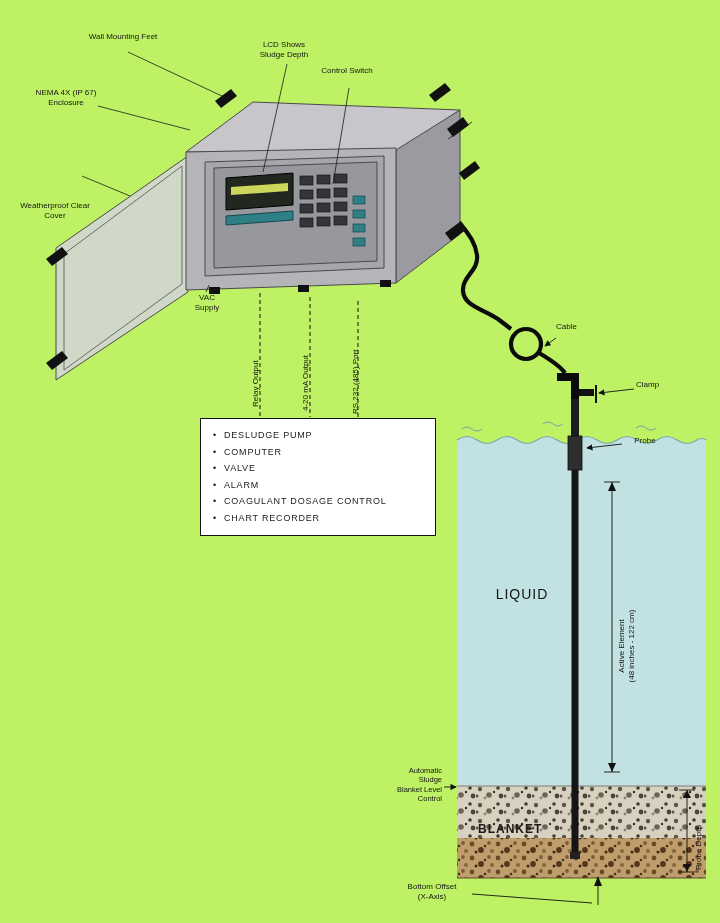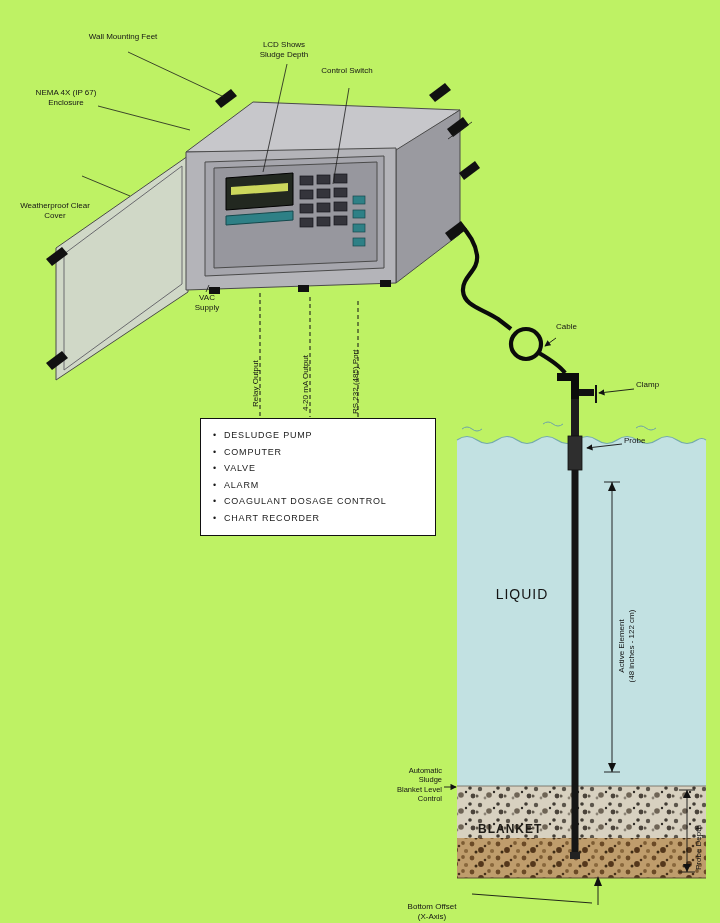--- a/index.html
+++ b/index.html
@@ -14,25 +14,25 @@
   .rot2 span{display:block;text-align:center;line-height:10px;}
   #lbl-wall{left:88px;top:32px;width:70px;}
   #lbl-lcd{left:252px;top:40px;width:64px;}
   #lbl-membrane{left:316px;top:66px;width:62px;}
   #lbl-nema{left:26px;top:88px;width:80px;}
   #lbl-weather{left:18px;top:158px;width:74px;margin-top:43px;}
   #lbl-hinged{left:460px;top:98px;width:96px;}
   #lbl-vac{left:186px;top:293px;width:42px;}
   #lbl-cable{left:556px;top:322px;width:42px;text-align:left;}
   #lbl-clamp{left:636px;top:380px;width:42px;text-align:left;}
-  #lbl-probe{left:624px;top:436px;width:42px;text-align:left;}
+  #lbl-probe{left:624px;top:436px;width:42px;text-align:center;}
   #lbl-liquid{left:494px;top:586px;width:56px;font-size:14px;letter-spacing:1px;}
   #lbl-blanket{left:478px;top:822px;width:64px;font-size:12px;letter-spacing:1px;font-weight:bold;color:#1d1b16;}
   #lbl-auto{left:392px;top:766px;width:50px;text-align:right;font-size:7.5px;}
-  #lbl-bottom{left:394px;top:902px;width:76px;}
+  #lbl-bottom{left:394px;top:882px;width:76px;}
   #lbl-bottom span{display:block;}
   #lbl-relay{left:251px;top:407px;}
   #lbl-ma{left:301px;top:411px;}
   #lbl-rs{left:351px;top:414px;}
   #lbl-active{left:617px;top:766px;width:240px;}
   #lbl-pdepth{left:694px;top:870px;}
   #outputs-box{position:absolute;left:200px;top:418px;width:236px;height:118px;
                background:#ffffff;border:1.6px solid #111;box-sizing:border-box;
                padding:8px 0 0 12px;}
   .out-item{font-size:9px;letter-spacing:0.8px;line-height:16.5px;white-space:nowrap;}

